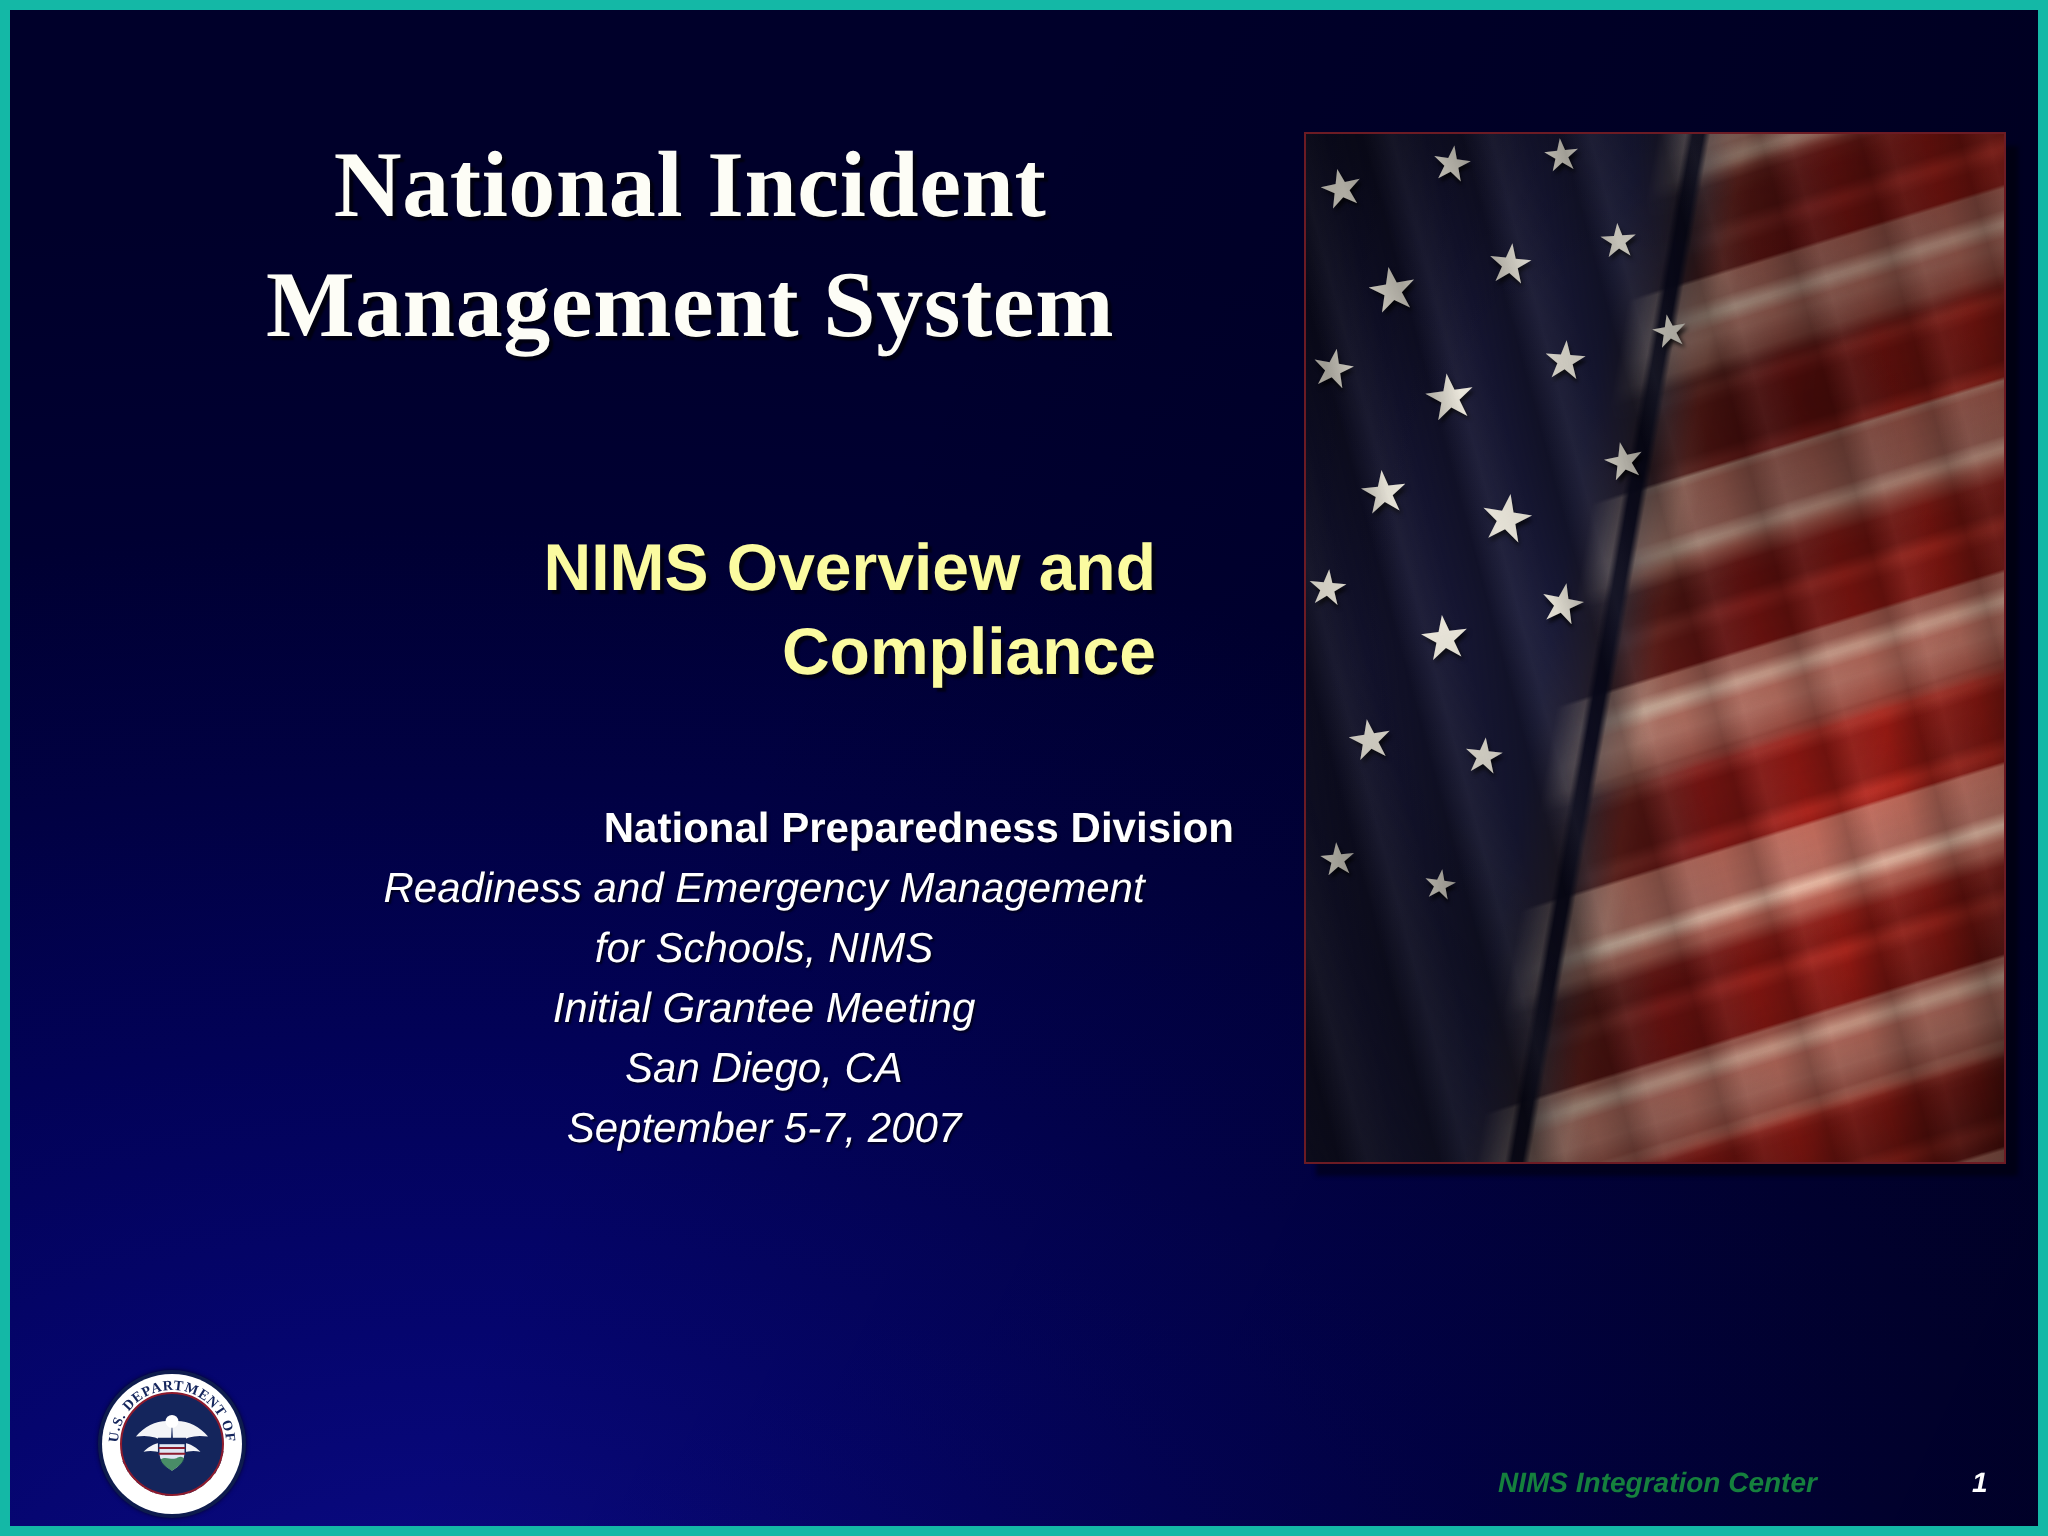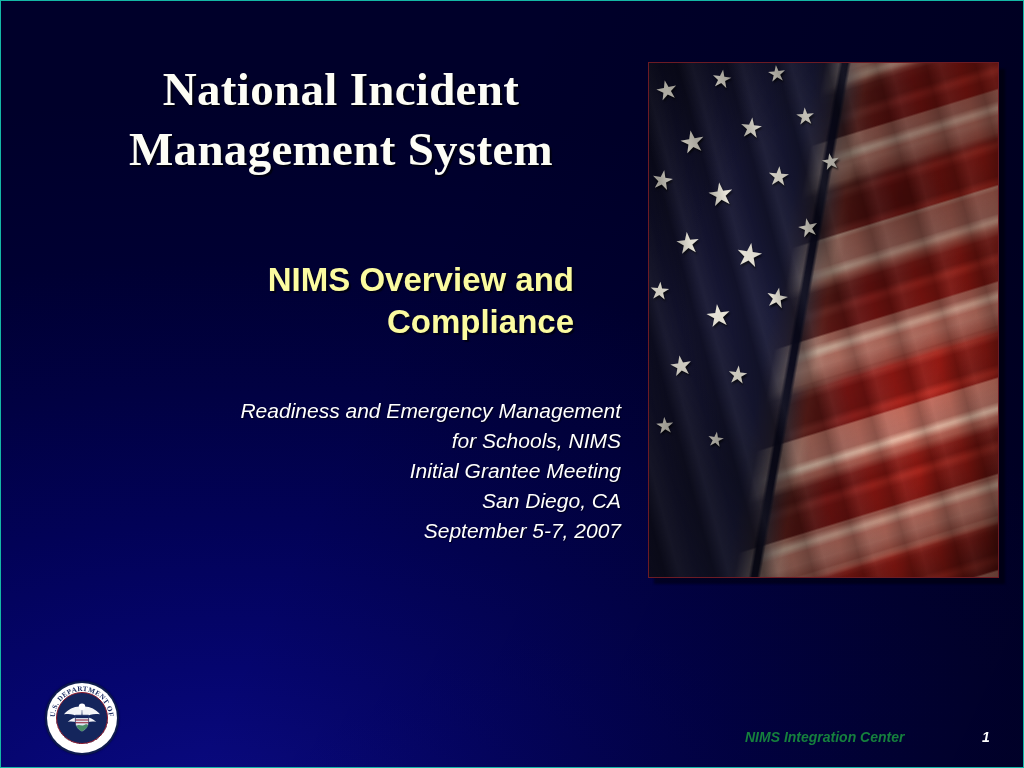--- a/index.html
+++ b/index.html
@@ -13,21 +13,21 @@
     height: 768px;
     overflow: hidden;
     font-family: "Liberation Sans", sans-serif;
   }
 
   #slide {
     position: relative;
     width: 1024px;
     height: 768px;
     box-sizing: border-box;
-    border: 1px solid #14b8a6;
+    border: 5px solid #14b8a6;
     background-color: #000038;
     overflow: hidden;
   }
 
   
   #bg-gradient {
     position: absolute;
     inset: 0;
     background:
       radial-gradient(ellipse 130% 95% at 22% 108%,
@@ -93,21 +93,21 @@
   }
   #presenter-block .pline {
     font-family: "Liberation Sans", sans-serif;
     font-size: 21px;
     line-height: 30px;
     color: #ffffff;
     text-shadow: 1px 1px 1px rgba(0,0,14,0.75);
     white-space: nowrap;
   }
   #presenter-block .pline.bold   { font-weight: bold; font-style: normal; }
-  #presenter-block .pline.italic { font-weight: normal; font-style: italic; }
+  #presenter-block .pline.italic { font-weight: normal; font-style: italic; text-align: center; }
 
   
   #flag-shadow {
     position: absolute;
     left: 653px;
     top: 68px;
     width: 351px;
     height: 515px;
     background: rgba(0,0,0,0.45);
     filter: blur(1px);
@@ -329,20 +329,21 @@
     <div class="tline">National Incident</div>
     <div class="tline">Management System</div>
   </div>
 
   <div id="subtitle-block">
     <div class="sline">NIMS Overview and</div>
     <div class="sline">Compliance</div>
   </div>
 
   <div id="presenter-block">
+    <div class="pline bold">National Preparedness Division</div>
     <div class="pline italic">Readiness and Emergency Management</div>
     <div class="pline italic">for Schools, NIMS</div>
     <div class="pline italic">Initial Grantee Meeting</div>
     <div class="pline italic">San Diego, CA</div>
     <div class="pline italic">September 5-7, 2007</div>
   </div>
 
   <div id="dhs-logo">
     <div id="dhs-seal">
       <div class="ring-outer"></div>

